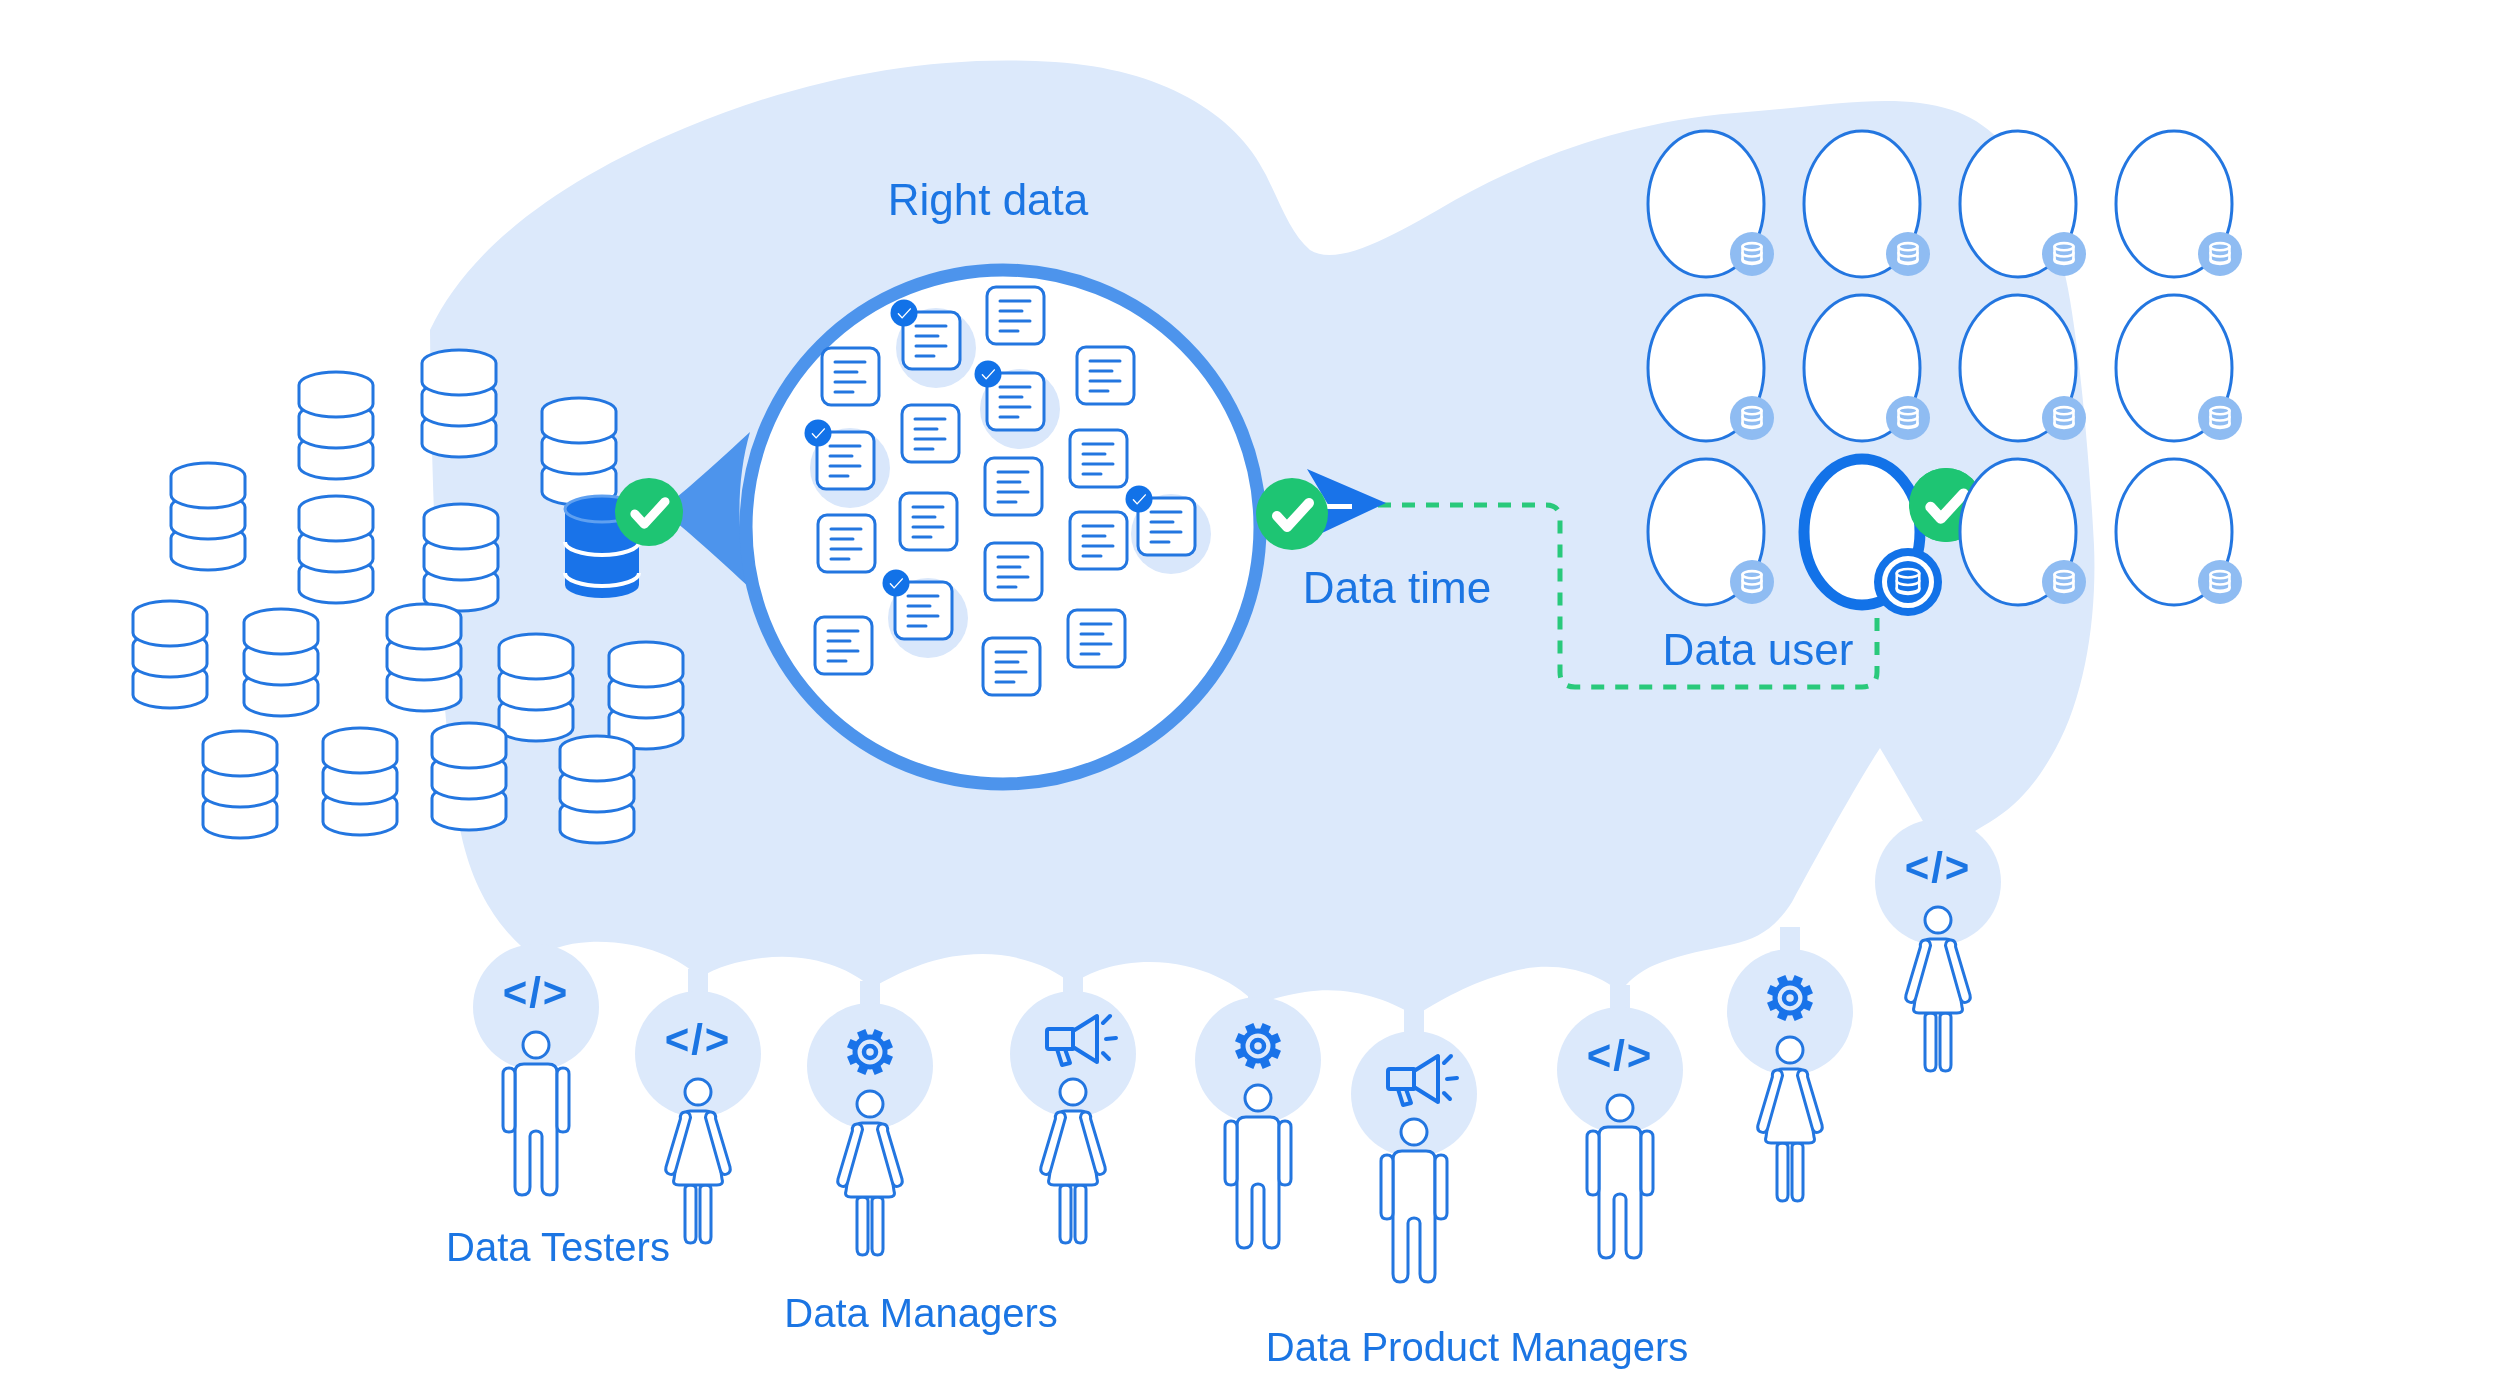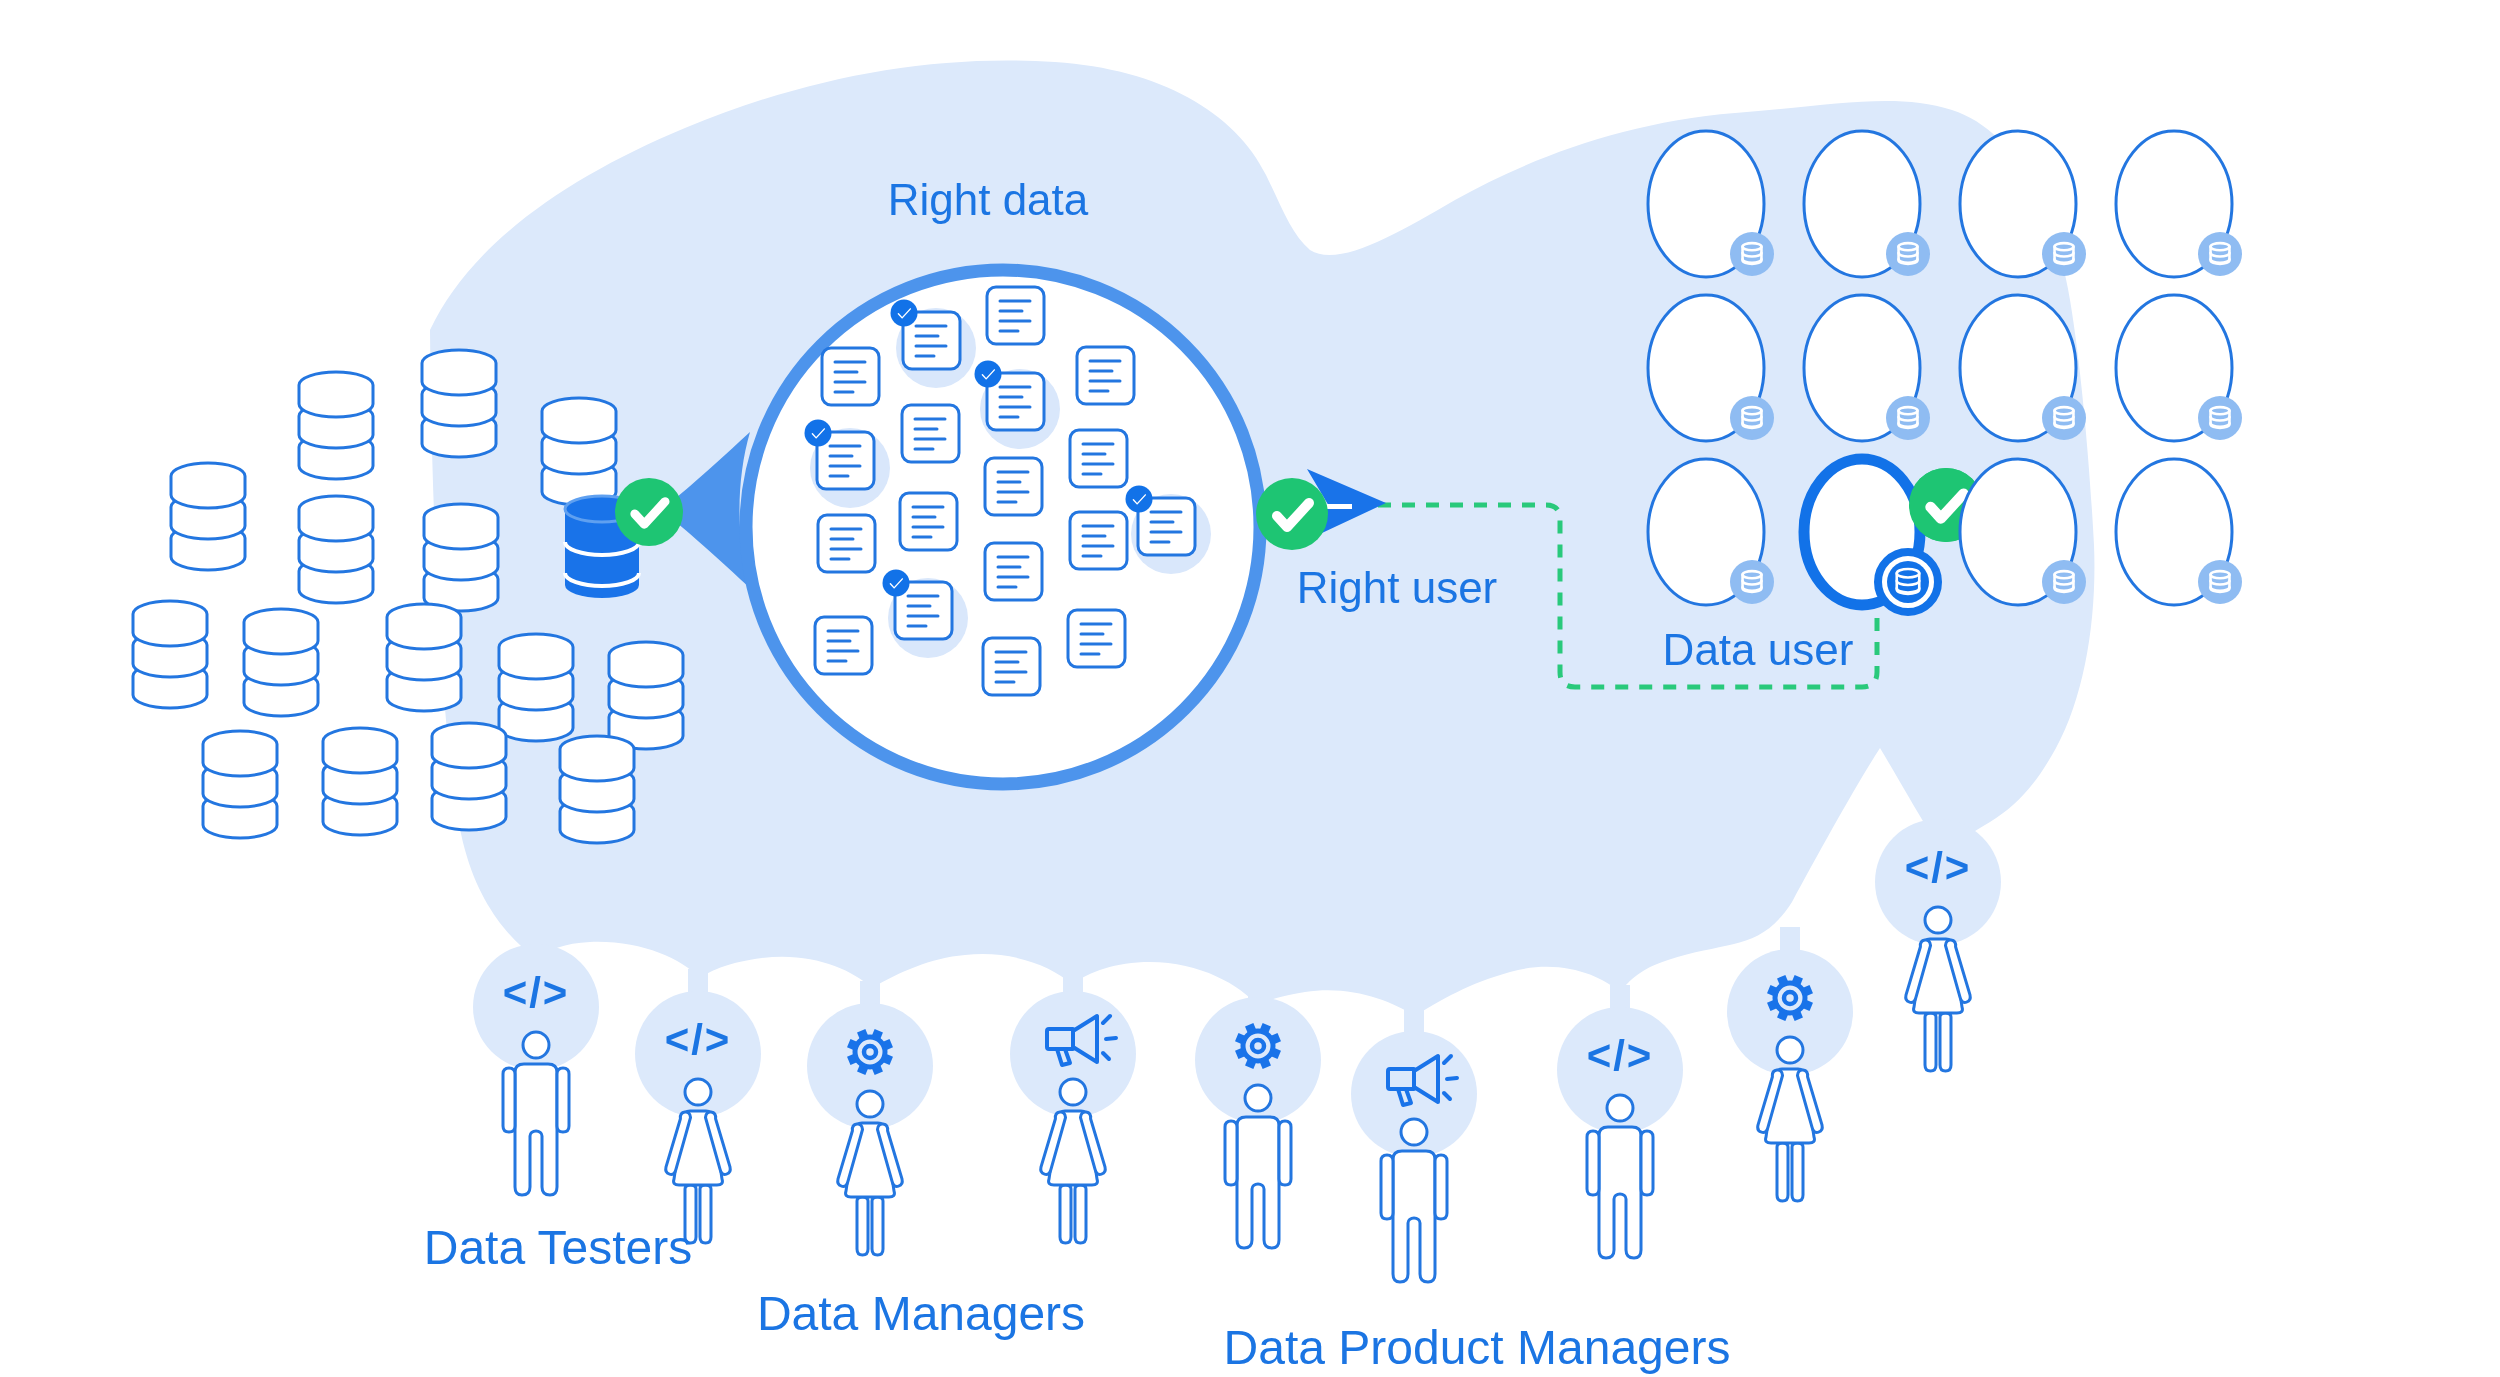--- a/index.html
+++ b/index.html
@@ -2,21 +2,21 @@
 <html><head>
 <meta charset="utf-8">
 <style>
   html,body{margin:0;padding:0;background:#ffffff;}
   .canvas{position:relative;width:2500px;height:1377px;background:#ffffff;overflow:hidden;
           font-family:"Liberation Sans", sans-serif;}
   svg{position:absolute;left:0;top:0;}
   .label{position:absolute;transform:translate(-50%,-50%);color:#1B75E3;white-space:nowrap;
          font-family:Liberation Sans, sans-serif;}
   .label.title{font-size:44px;font-weight:500;}
-  .label.group{font-size:48px;font-weight:500;}
+  .label.group{font-size:40px;font-weight:500;}
 </style>
 </head>
 <body>
 
 <div class="canvas">
   <svg id="scene" width="2500" height="1377" viewBox="0 0 2500 1377">
       <defs>
         <linearGradient id="dotGrad" x1="0" y1="0" x2="0" y2="1">
           <stop offset="0" stop-color="#29A8E0"></stop>
           <stop offset="0.45" stop-color="#3D6BD3"></stop>
@@ -641,18 +641,18 @@
         <path d="M13,78 Q13,74 7.5,74 Q2,74 2,78 V126 Q2,132 7.5,132 Q13,132 13,126 Z" fill="#ffffff" stroke="#2376E0" stroke-width="3" stroke-linejoin="round"></path>
         <path d="M-8,0 H8 Q14,0 15,7 L24,68 Q26,74 19,74 H-19 Q-26,74 -24,68 L-15,7 Q-14,0 -8,0 Z" fill="#ffffff" stroke="#2376E0" stroke-width="3" stroke-linejoin="round"></path>
         <path d="M-17,9 Q-18,3 -13,2 Q-8,1 -7,7 L-18,60 Q-19,66 -24,65 Q-29,64 -28,58 Z" transform="rotate(4)" fill="#ffffff" stroke="#2376E0" stroke-width="3" stroke-linejoin="round"></path>
         <path d="M17,9 Q18,3 13,2 Q8,1 7,7 L18,60 Q19,66 24,65 Q29,64 28,58 Z" transform="rotate(-4)" fill="#ffffff" stroke="#2376E0" stroke-width="3" stroke-linejoin="round"></path>
       </g>
       <g transform="translate(1938,868)">
         <text x="0" y="14" text-anchor="middle" font-size="42" font-weight="bold" fill="#1B75E3" font-family="&quot;Liberation Sans&quot;, sans-serif" letter-spacing="2">&lt;/&gt;</text>
       </g>
     </svg>
   <div class="label title" id="lbl-right-data" style="left: 988px; top: 200px;">Right data</div>
-  <div class="label title" id="lbl-right-time" style="left: 1397px; top: 588px;">Right user</div>
+  <div class="label title" id="lbl-right-time" style="left: 1397px; top: 588px;">Data time</div>
   <div class="label title" id="lbl-right-user" style="left: 1758px; top: 650px;">Data user</div>
   <div class="label group" id="lbl-group-0" style="left: 558px; top: 1247px;">Data Testers</div>
   <div class="label group" id="lbl-group-1" style="left: 921px; top: 1313px;">Data Managers</div>
   <div class="label group" id="lbl-group-2" style="left: 1477px; top: 1347px;">Data Product Managers</div>
 </div>
 
 </body></html>

